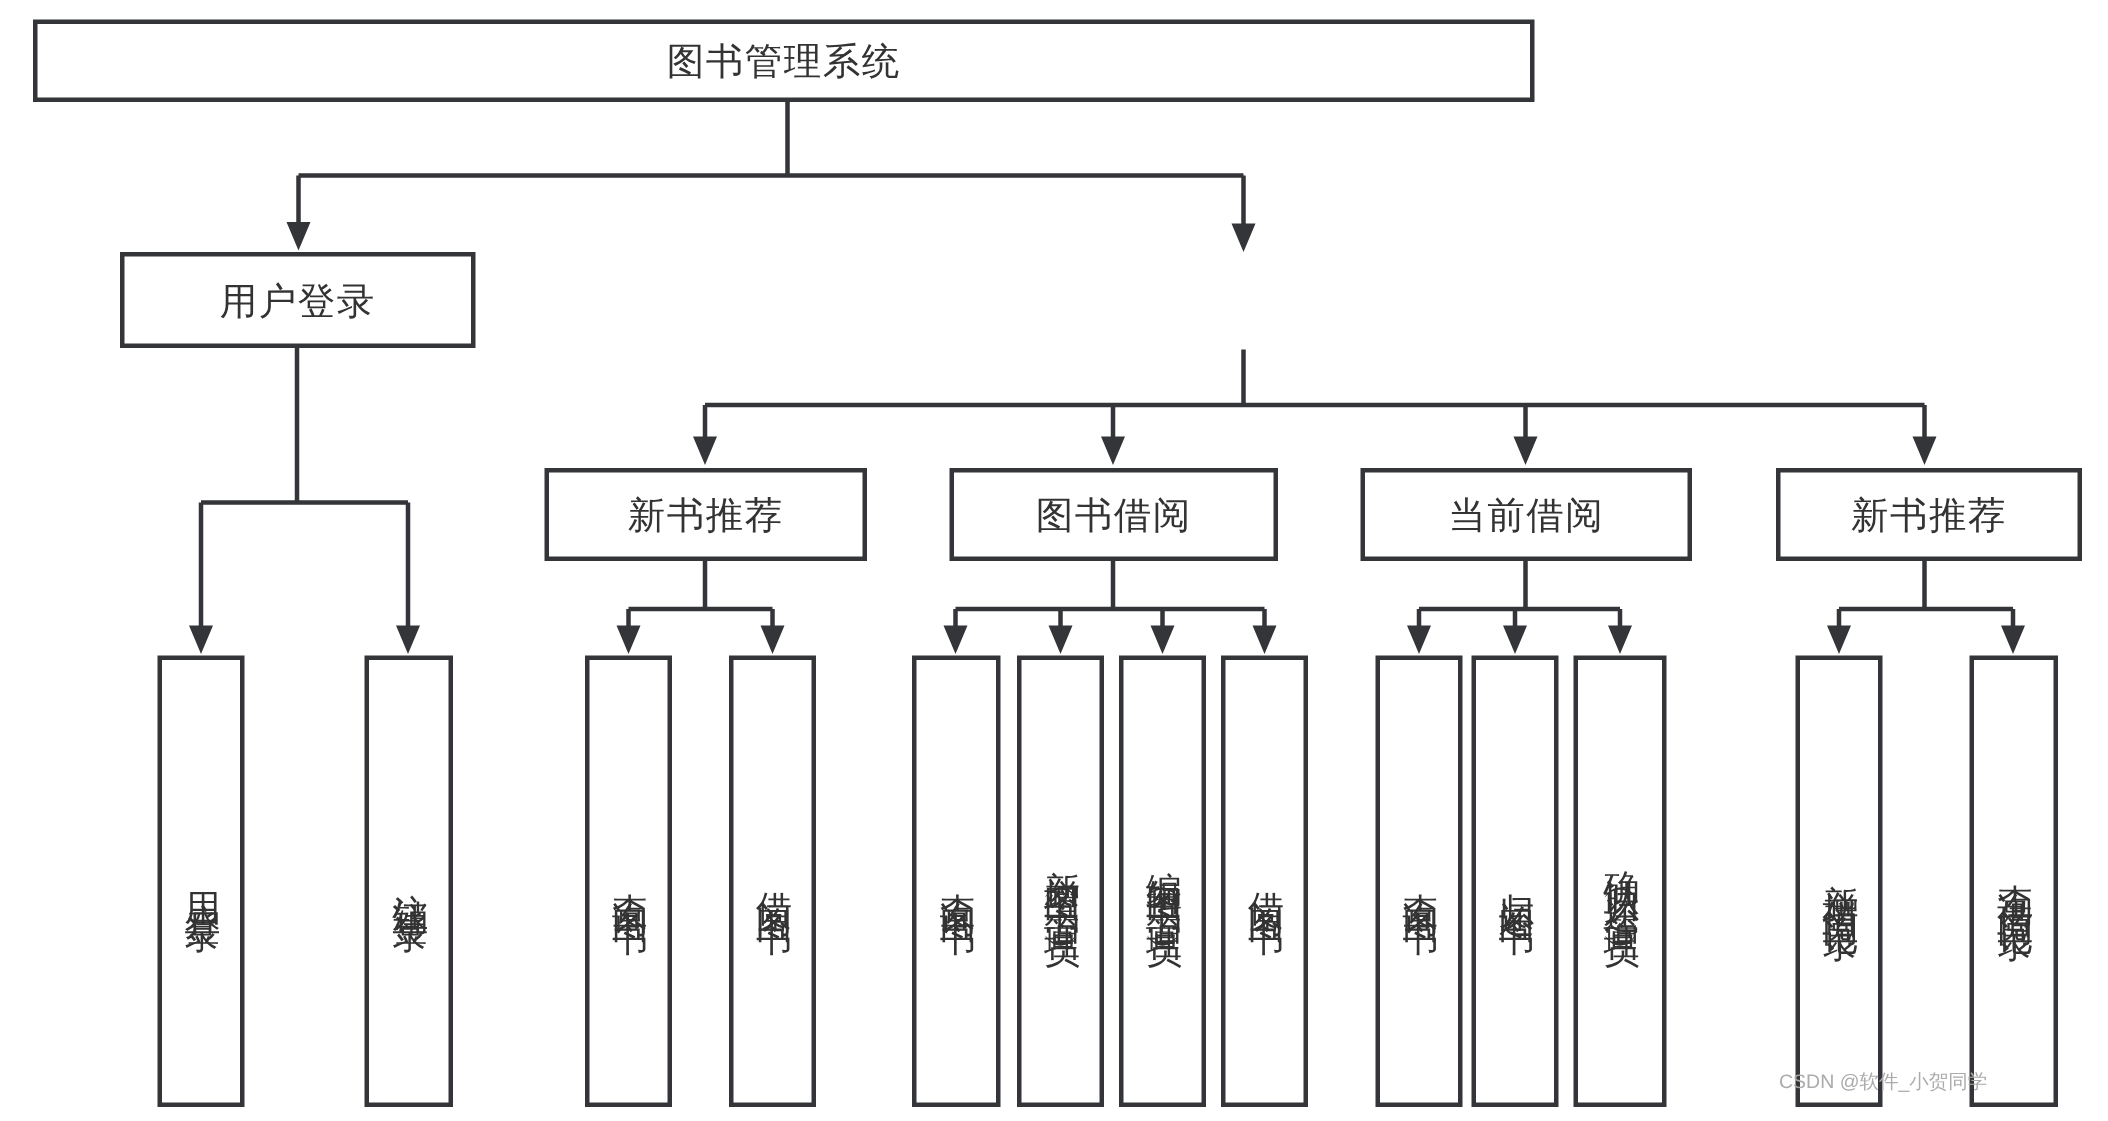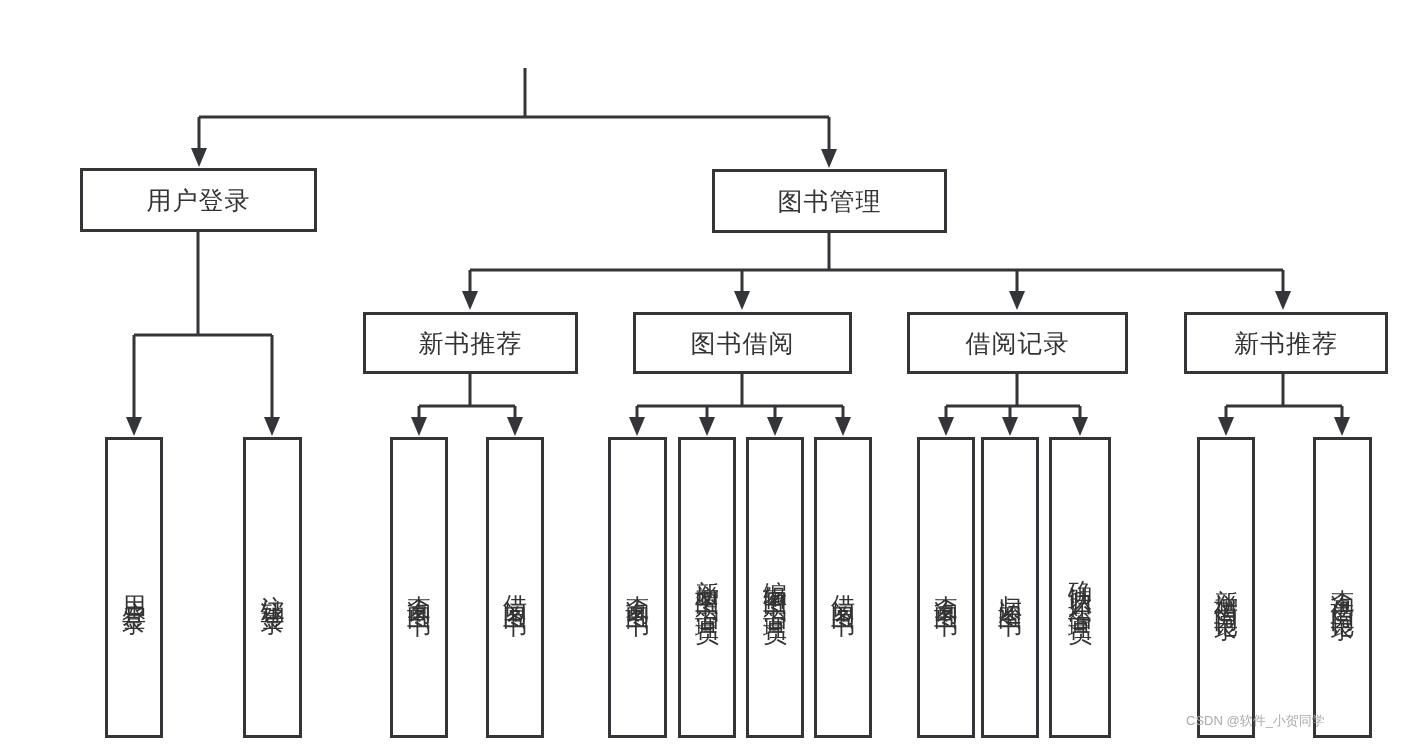--- a/index.html
+++ b/index.html
@@ -108,36 +108,36 @@
       M699 417 L715 417 L707 436 Z
       M767 417 L783 417 L775 436 Z
       M835 417 L851 417 L843 436 Z
       M938 417 L954 417 L946 436 Z
       M1002 417 L1018 417 L1010 436 Z
       M1072 417 L1088 417 L1080 436 Z
       M1218 417 L1234 417 L1226 436 Z
       M1334 417 L1350 417 L1342 436 Z"></path>
   </svg>
 
+  <div class="box" style="left:22px; top:13px; width:1001px; height:55px;">
+    <span class="hlabel">图书管理系统</span>
+  </div>
 
   <div class="box" style="left:80px; top:168px; width:237px; height:64px;">
     <span class="hlabel">用户登录</span>
-  </div>
-  <div class="box" style="left:712px; top:169px; width:235px; height:64px;">
-    <span class="hlabel">图书管理</span>
   </div>
 
   <div class="box lvl3" style="left:363px; width:215px;">
     <span class="hlabel">新书推荐</span>
   </div>
   <div class="box lvl3" style="left:633px; width:219px;">
     <span class="hlabel">图书借阅</span>
   </div>
   <div class="box lvl3" style="left:907px; width:221px;">
-    <span class="hlabel">借阅记录</span>
+    <span class="hlabel">当前借阅</span>
   </div>
   <div class="box lvl3" style="left:1184px; width:204px;">
     <span class="hlabel">新书推荐</span>
   </div>
 
   <div class="box leaf" style="left:105px; width:58px;">
     <span class="vwrap">用户登录</span>
   </div>
   <div class="box leaf" style="left:243px; width:59px;">
     <span class="vwrap">注销登录</span>

